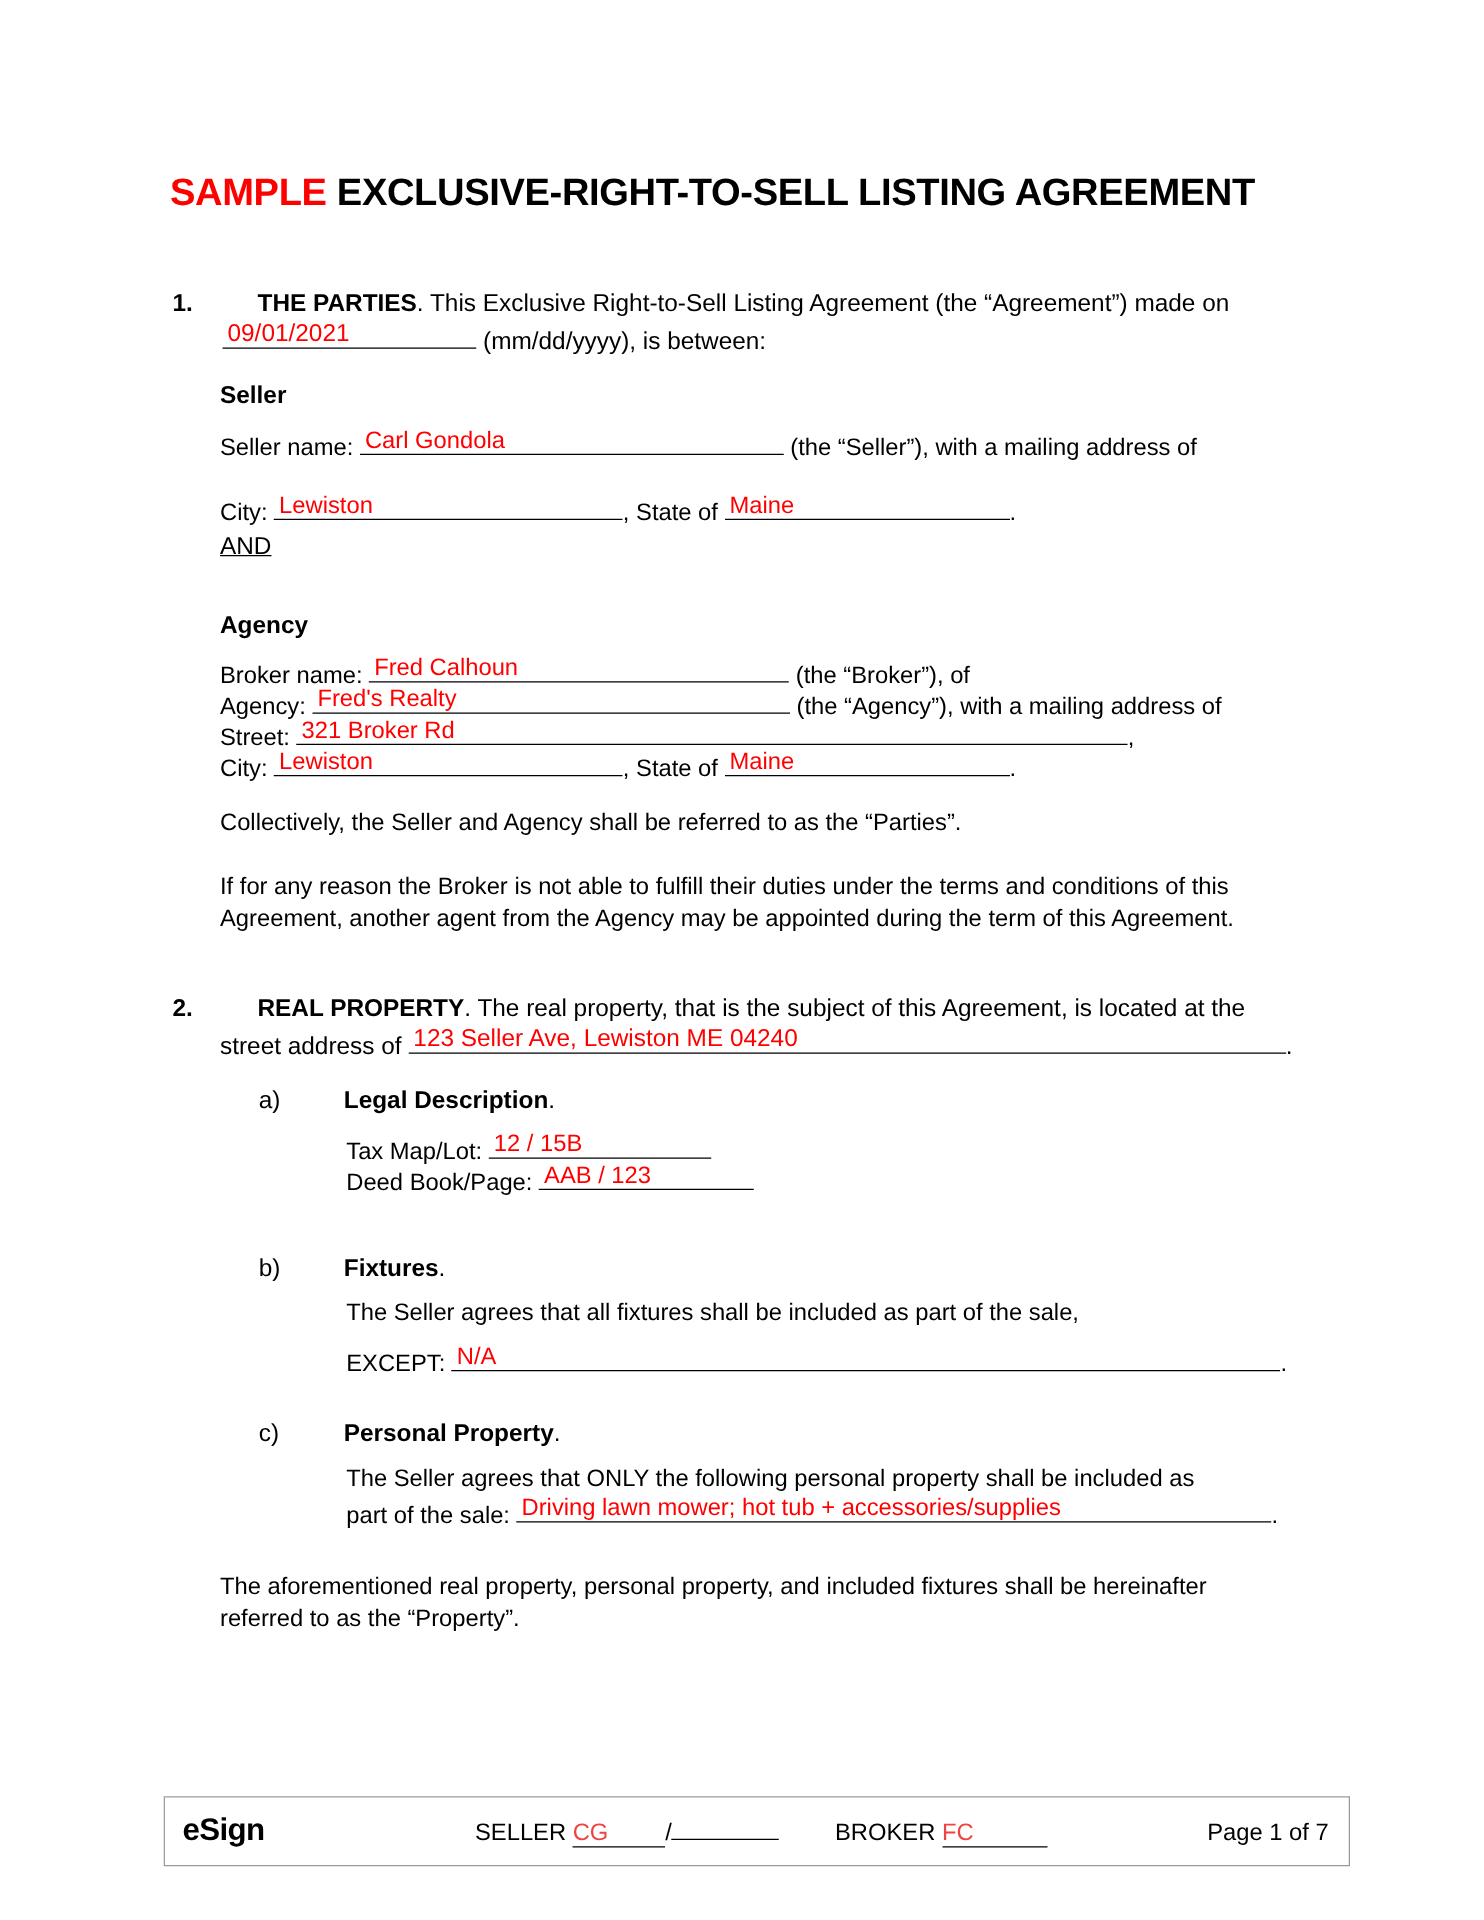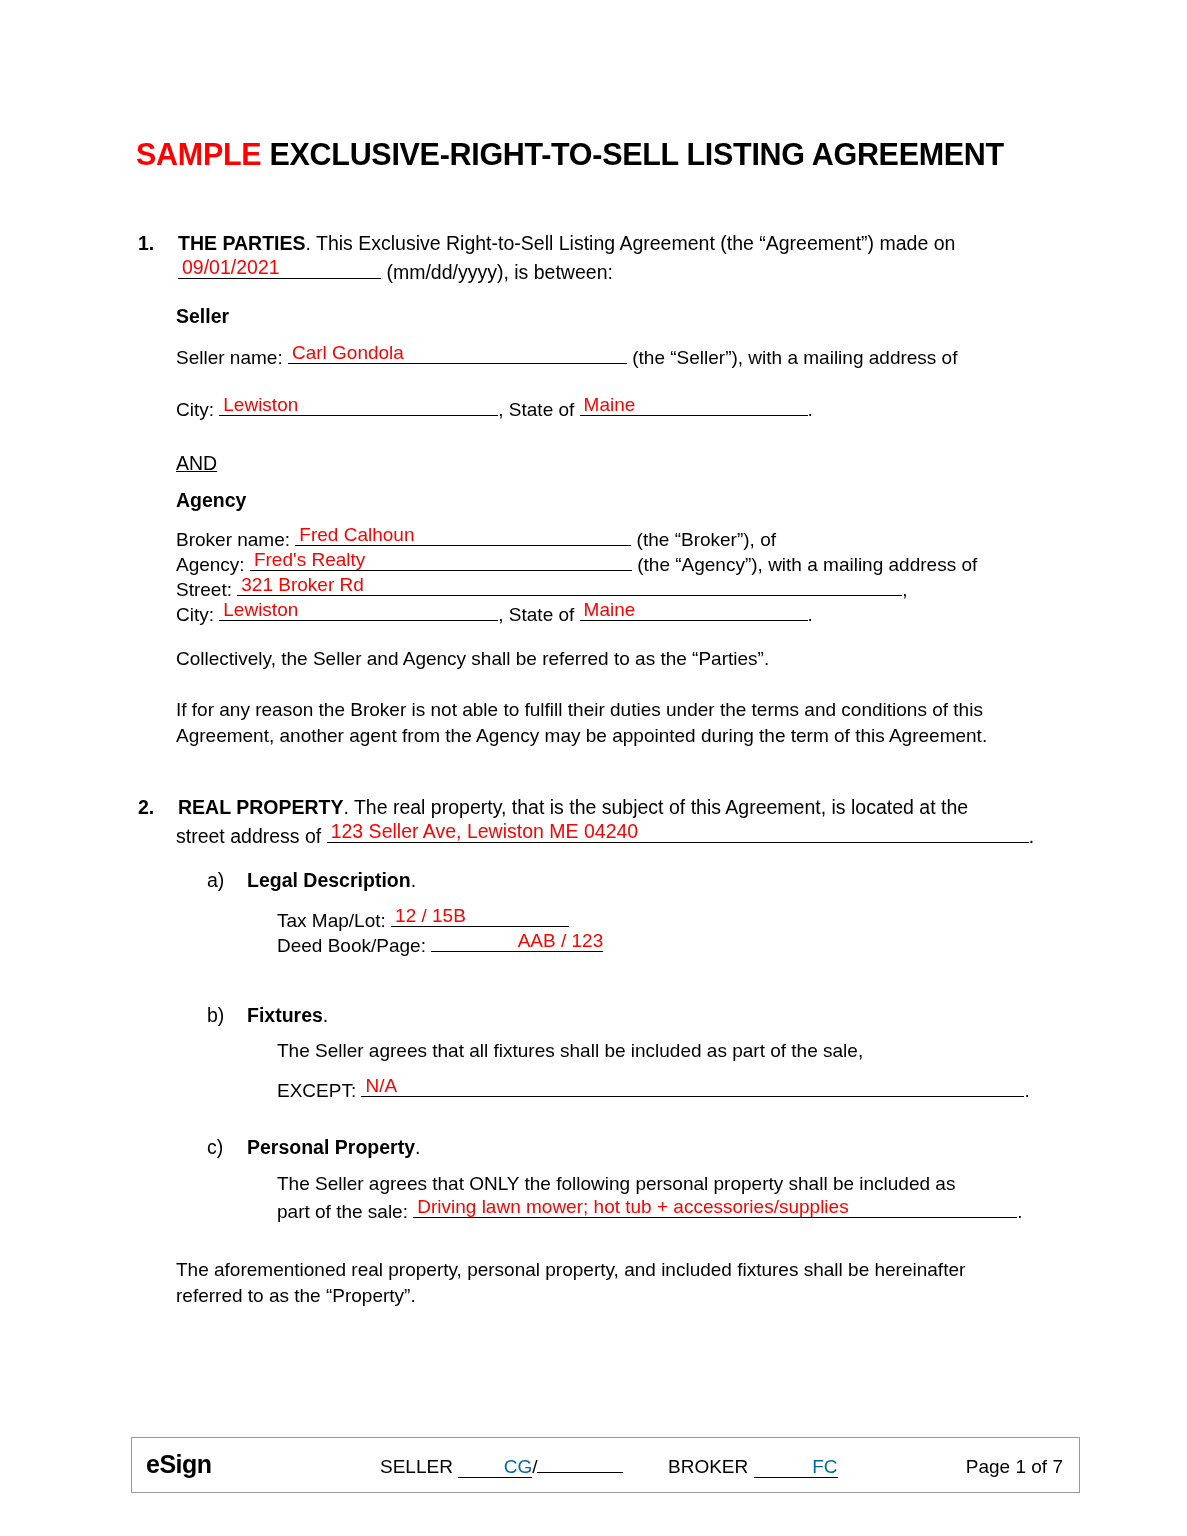--- a/index.html
+++ b/index.html
@@ -38,21 +38,21 @@
   }
   .sample-word { color: #FF0000; }
 
   
   .body-text {
     position: absolute;
     font-size: 19px;
     line-height: 25.5px;
     color: #000;
   }
-  .b { font-weight: bold; }
+  .b { font-weight: bold; margin-left: 28px; }
 
   
   .clause {
     position: absolute;
     font-size: 19.5px;
     line-height: 25.5px;
   }
   .clause .num {
     position: absolute;
     left: 0;
@@ -145,22 +145,22 @@
   .footer-page {
     position: absolute;
     right: 16px;
     top: 18px;
     font-size: 19px;
     white-space: nowrap;
   }
   .sig-fill {
     display: inline-block;
     border-bottom: 1.8px solid #000;
-    color: #0369a1;
-    text-align: right;
+    color: #ef4444;
+    text-align: left;
     line-height: 20px;
     vertical-align: baseline;
   }
 </style>
 </head>
 <body>
 
 <div class="page">
 
   <div class="doc-title">
@@ -186,21 +186,21 @@
     <span>(the “Seller”), with a mailing address of</span>
   </div>
 
 
   <div class="body-text" style="left:176px; top:394px; width:880px; white-space:nowrap;">
     <span>City:</span>
     <span class="fill" style="width:279px;">Lewiston</span><span>, State of</span>
     <span class="fill" style="width:228px;">Maine</span><span>.</span>
   </div>
 
-  <div class="and-word" style="left:176px; top:452px;">AND</div>
+  <div class="and-word" style="left:176px; top:426px;">AND</div>
 
   <div class="sub-head" style="left:176px; top:489px;">Agency</div>
 
   <div class="body-text" style="left:176px; top:524px; width:900px; white-space:nowrap;">
     <span>Broker name:</span>
     <span class="fill" style="width:336px;">Fred Calhoun</span>
     <span>(the “Broker”), of</span>
   </div>
 
   <div class="body-text" style="left:176px; top:549px; width:900px; white-space:nowrap;">
@@ -245,21 +245,21 @@
     </span>
   </div>
 
   <div class="body-text" style="left:277px; top:905px; white-space:nowrap;">
     <span>Tax Map/Lot:</span>
     <span class="fill" style="width:178px;">12 / 15B</span>
   </div>
 
   <div class="body-text" style="left:277px; top:930px; white-space:nowrap;">
     <span>Deed Book/Page:</span>
-    <span class="fill" style="width:172px;text-align:right;">AAB / 123</span>
+    <span class="fill" style="width:172px;">AAB / 123</span>
   </div>
 
 
   <div class="subclause" style="left:207px; top:1003px; width:850px;">
     <span class="letter">b)</span>
     <span class="stext" style="margin-left:40px;">
       <span class="b">Fixtures</span><span>.</span>
     </span>
   </div>
 

